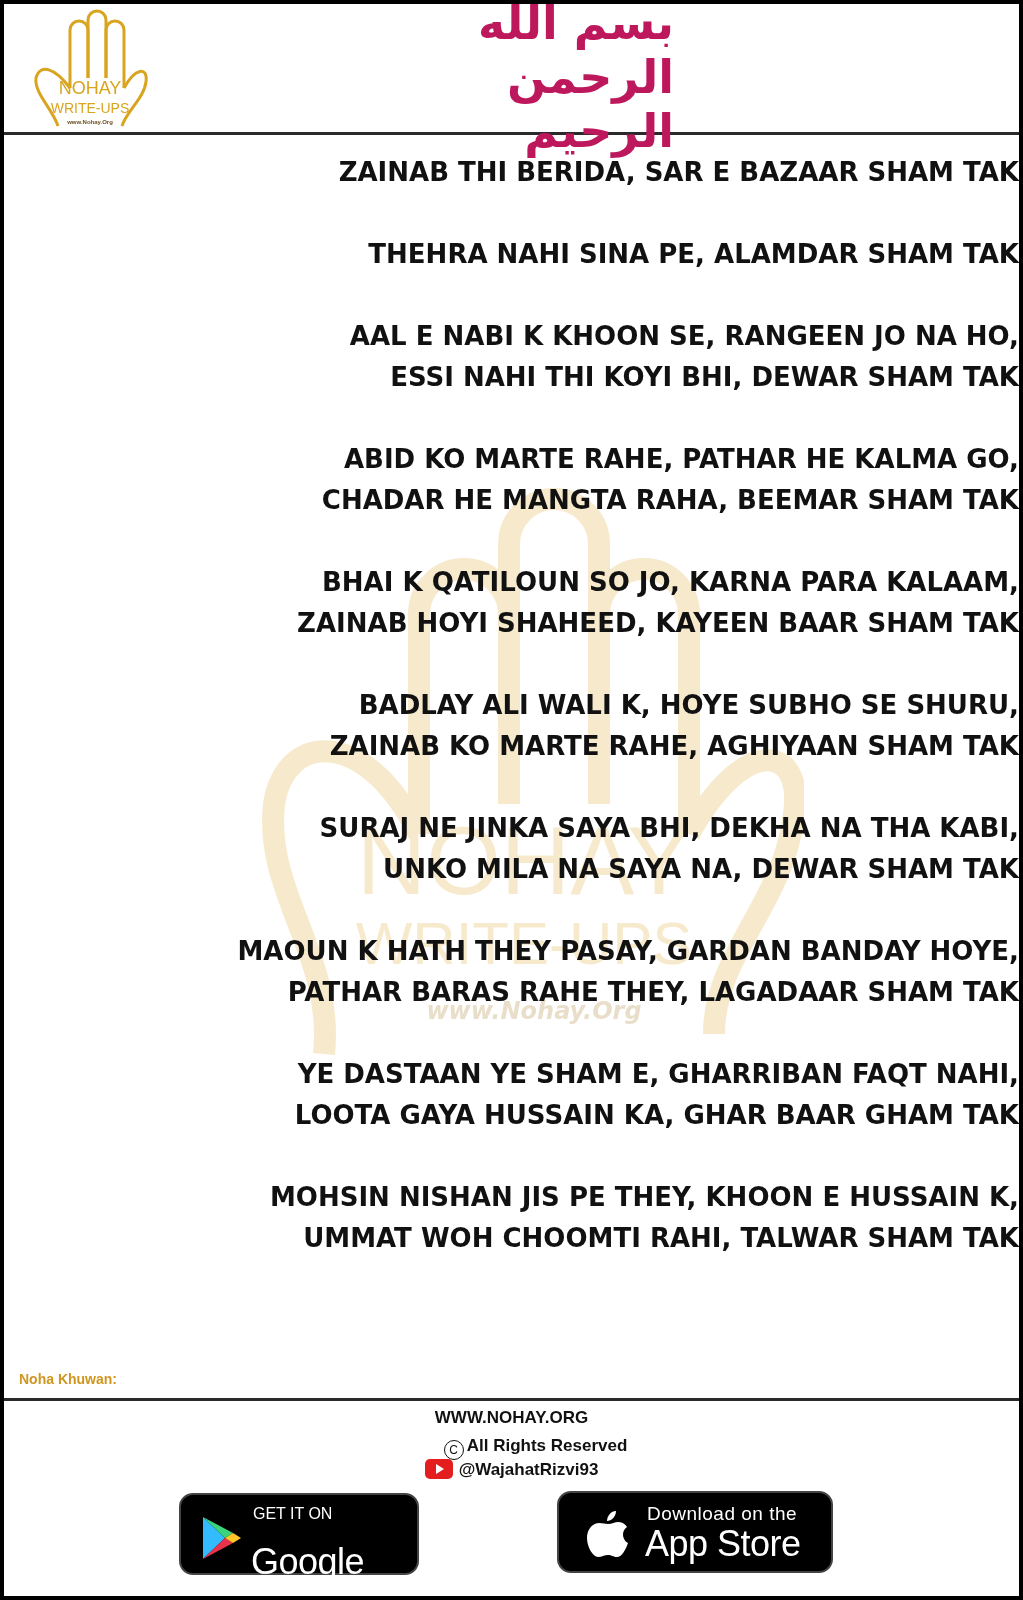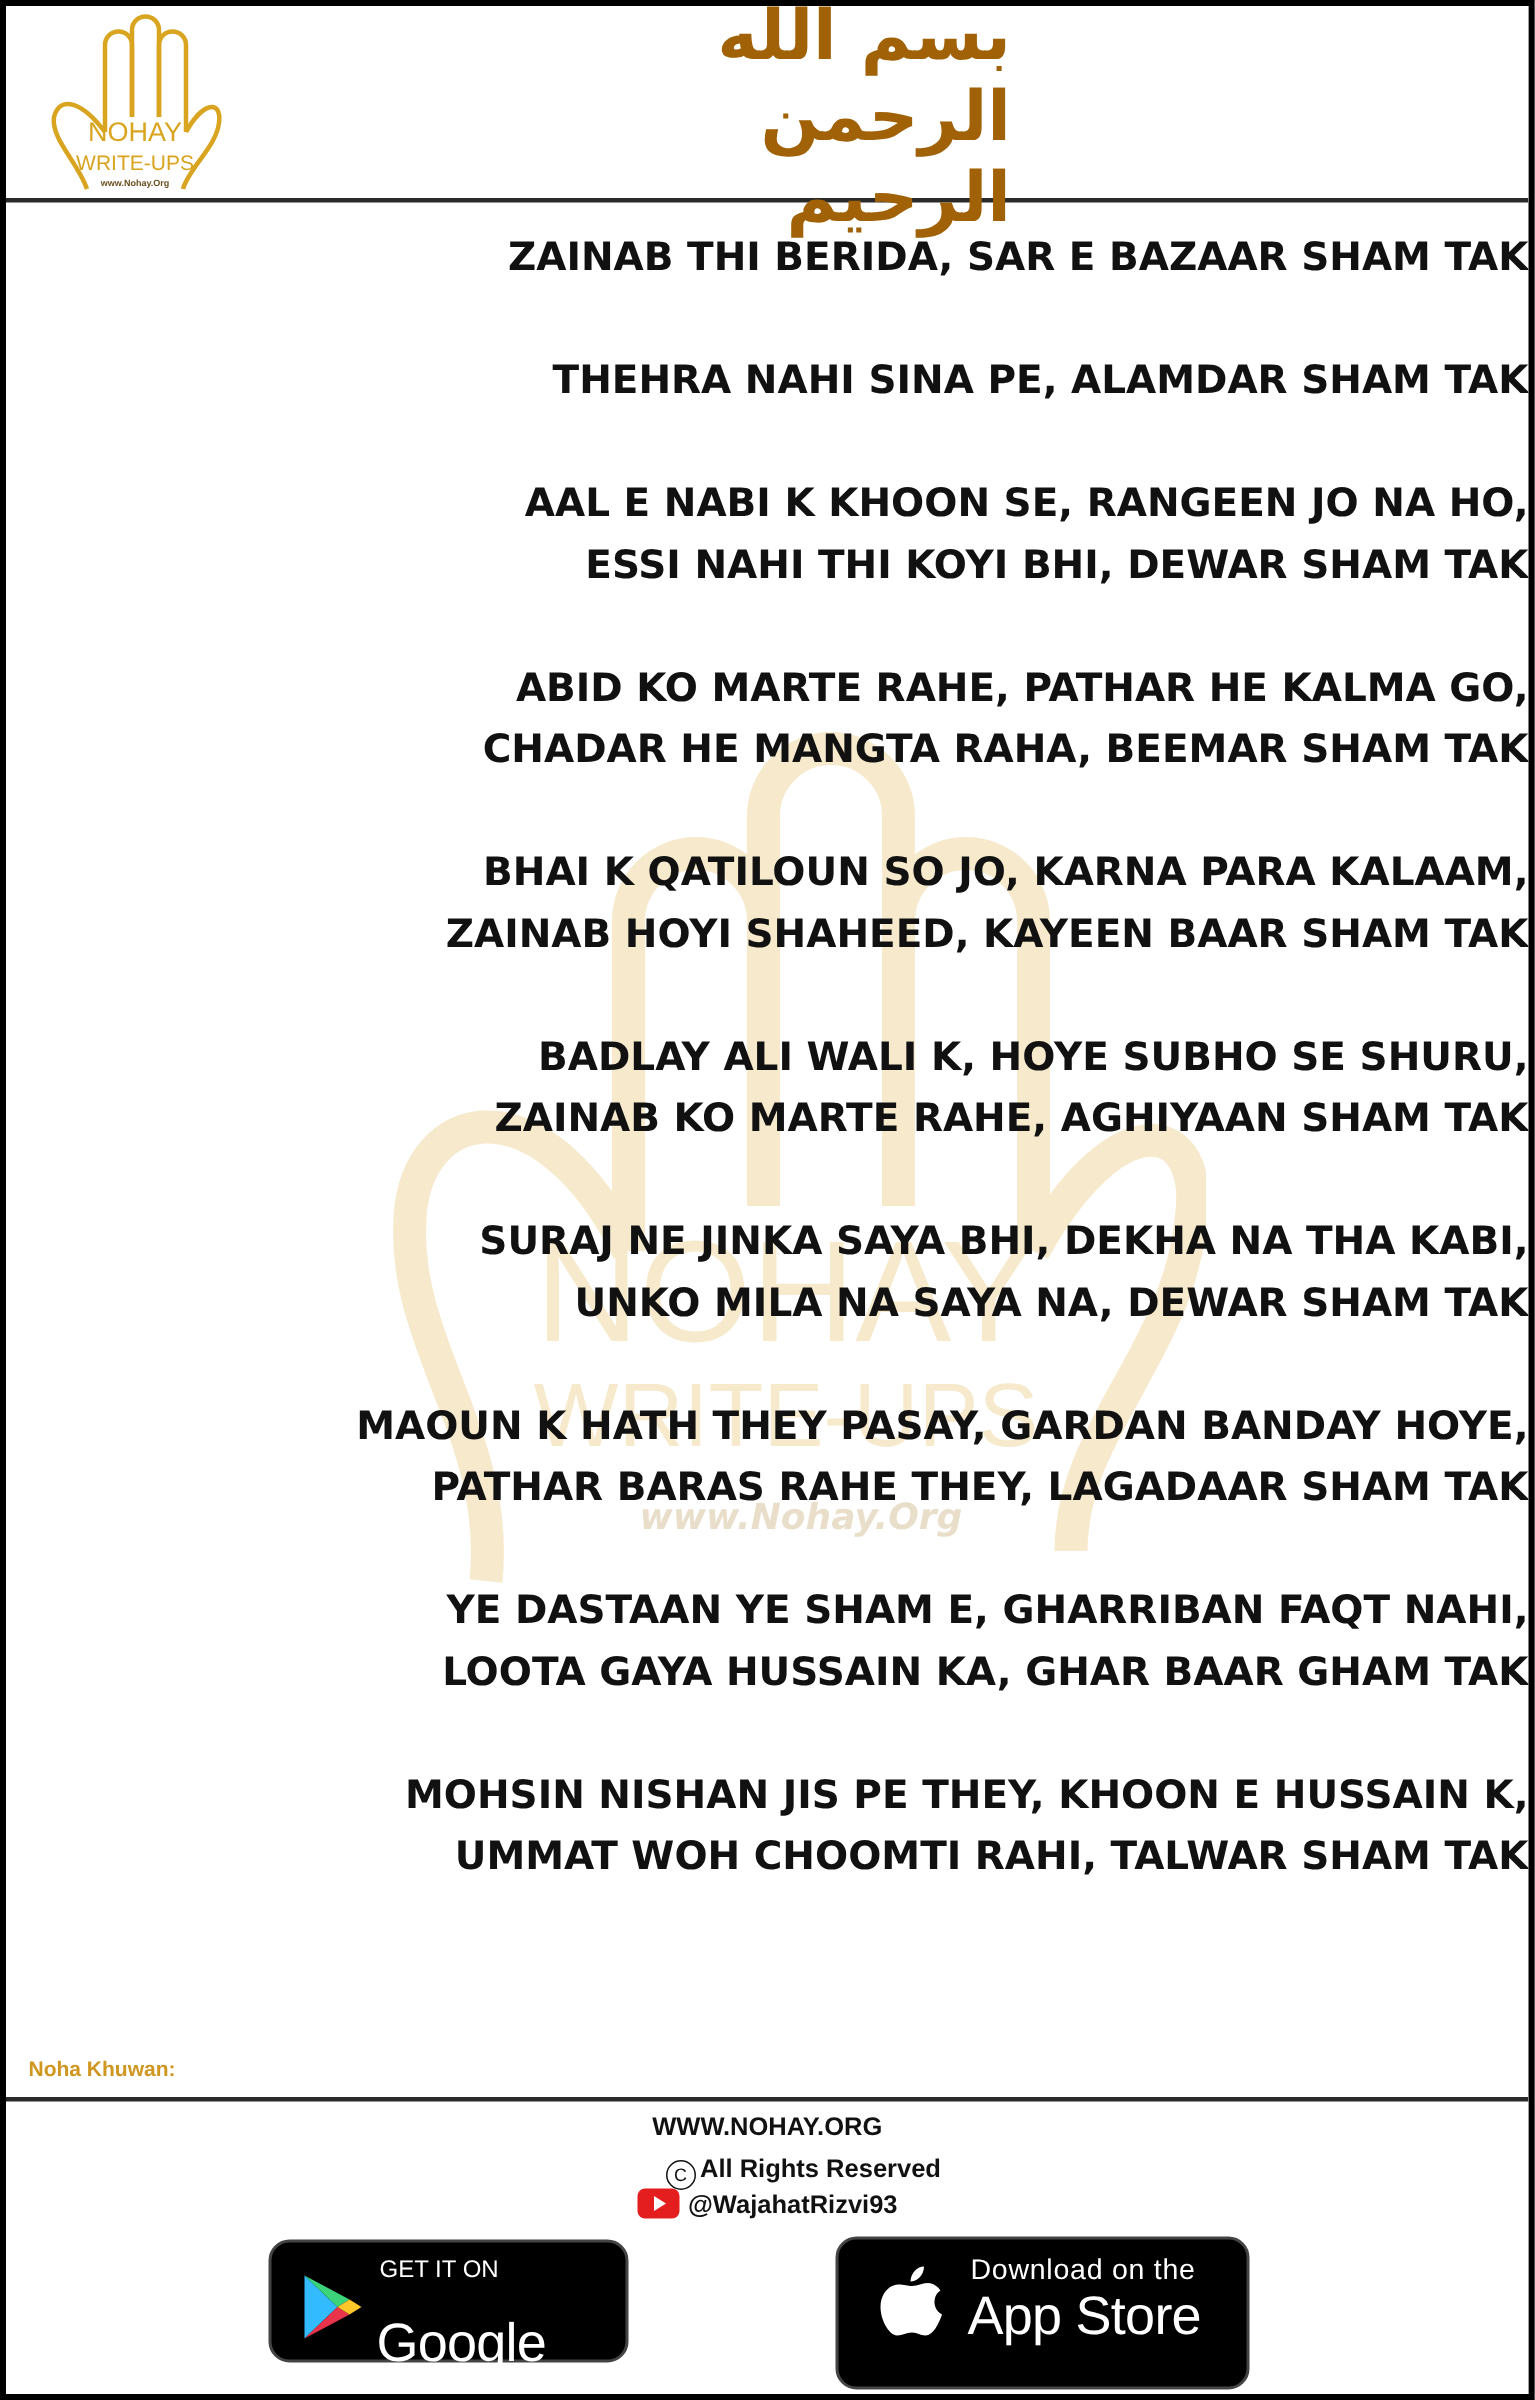--- a/index.html
+++ b/index.html
@@ -18,21 +18,21 @@
       box-sizing: border-box;
       background: #fff;
     }
     .logo {
       position: absolute; left: 26px; top: 4px; width: 120px; height: 124px;
     }
     .bismillah {
       position: absolute; left: 350px; top: 28px; width: 320px; height: 90px;
       display: flex; align-items: center; justify-content: center;
       font-family: "DejaVu Sans", sans-serif;
-      font-size: 46px; color: #a16207; direction: rtl; font-weight: bold;
+      font-size: 46px; color: #be185d; direction: rtl; font-weight: bold;
       letter-spacing: -1px;
     }
     .watermark {
       position: absolute; left: 240px; top: 470px; width: 560px; height: 600px;
       opacity: 0.28; pointer-events: none;
     }
     .lyrics {
       position: absolute; left: 0; top: 148px; width: 100%;
       text-align: right;
       font-family: "DejaVu Sans", sans-serif;
@@ -71,21 +71,21 @@
     }
     .yt-icon::after {
       content: ""; position: absolute; left: 11px; top: 5px;
       border-left: 8px solid #fff; border-top: 5px solid transparent; border-bottom: 5px solid transparent;
     }
     .store-btn {
       position: absolute; background: #000; border-radius: 14px; border: 2px solid #444;
       box-sizing: border-box; color: #fff; font-family: "Liberation Sans", sans-serif;
     }
     .gplay { left: 175px; top: 92px; width: 240px; height: 82px; }
-    .appstore { left: 553px; top: 90px; width: 276px; height: 102px; }
+    .appstore { left: 553px; top: 90px; width: 276px; height: 82px; }
     .gplay .small { position: absolute; left: 72px; top: 10px; font-size: 16px; }
     .gplay .big { position: absolute; left: 70px; top: 26px; font-size: 36px; letter-spacing: -0.5px; margin-top: 20px; }
     .gplay .play-icon { position: absolute; left: 20px; top: 20px; width: 42px; height: 46px; }
     .appstore .small { position: absolute; left: 88px; top: 10px; font-size: 19px; letter-spacing: 0.5px; }
     .appstore .big { position: absolute; left: 86px; top: 30px; font-size: 36px; letter-spacing: -0.5px; }
     .appstore .apple-icon { position: absolute; left: 26px; top: 14px; width: 46px; height: 54px; }
   </style>
 </head>
 <body>
 

